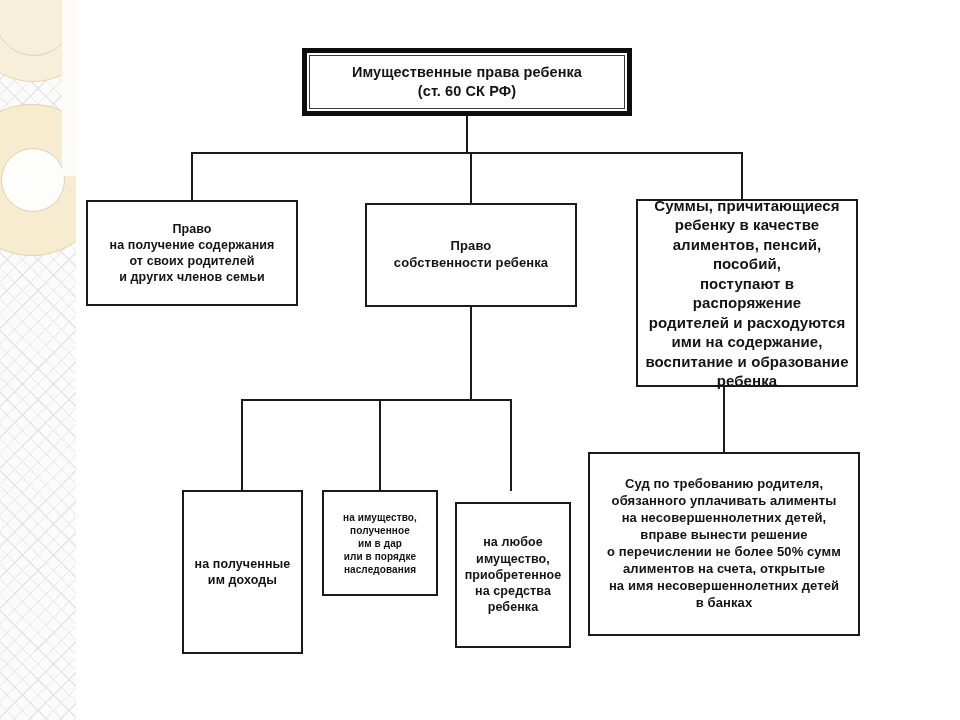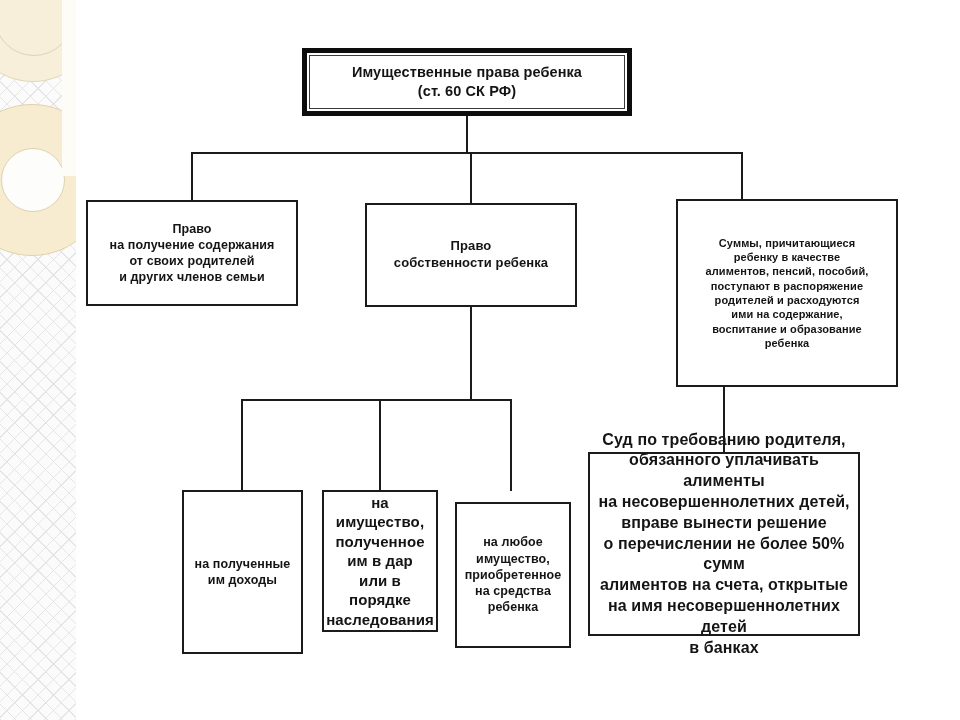--- a/index.html
+++ b/index.html
@@ -99,29 +99,29 @@
     left: 302px; top: 48px;
     width: 330px; height: 68px;
     border: 5px solid #0d0d0d;
     box-shadow: inset 0 0 0 2px #ffffff, inset 0 0 0 3px #3c3c3c;
     font-size: 14.5px;
   }
 
   
   #node-support  { left: 86px;  top: 200px; width: 212px; height: 106px; font-size: 12.5px; }
   #node-property { left: 365px; top: 203px; width: 212px; height: 104px; font-size: 13px;   }
-  #node-sums     { left: 636px; top: 199px; width: 222px; height: 188px; font-size: 11px; margin-left: 40px; }
+  #node-sums     { left: 636px; top: 199px; width: 222px; height: 188px; font-size: 15px; }
 
   
   #node-income    { left: 182px; top: 490px; width: 121px; height: 164px; font-size: 12.5px; }
-  #node-gift      { left: 322px; top: 490px; width: 116px; height: 142px; font-size: 15px; }
+  #node-gift      { left: 322px; top: 490px; width: 116px; height: 106px; font-size: 10px; }
   #node-purchased { left: 455px; top: 502px; width: 116px; height: 146px; font-size: 12.5px; }
 
   
-  #node-court { left: 588px; top: 452px; width: 272px; height: 184px; font-size: 16px; }
+  #node-court { left: 588px; top: 452px; width: 272px; height: 184px; font-size: 13px; }
 
   
   .line {
     position: absolute;
     background: #1b1b1b;
     pointer-events: none;
   }
   .v { width: 2px; }
   .h { height: 2px; }
 

